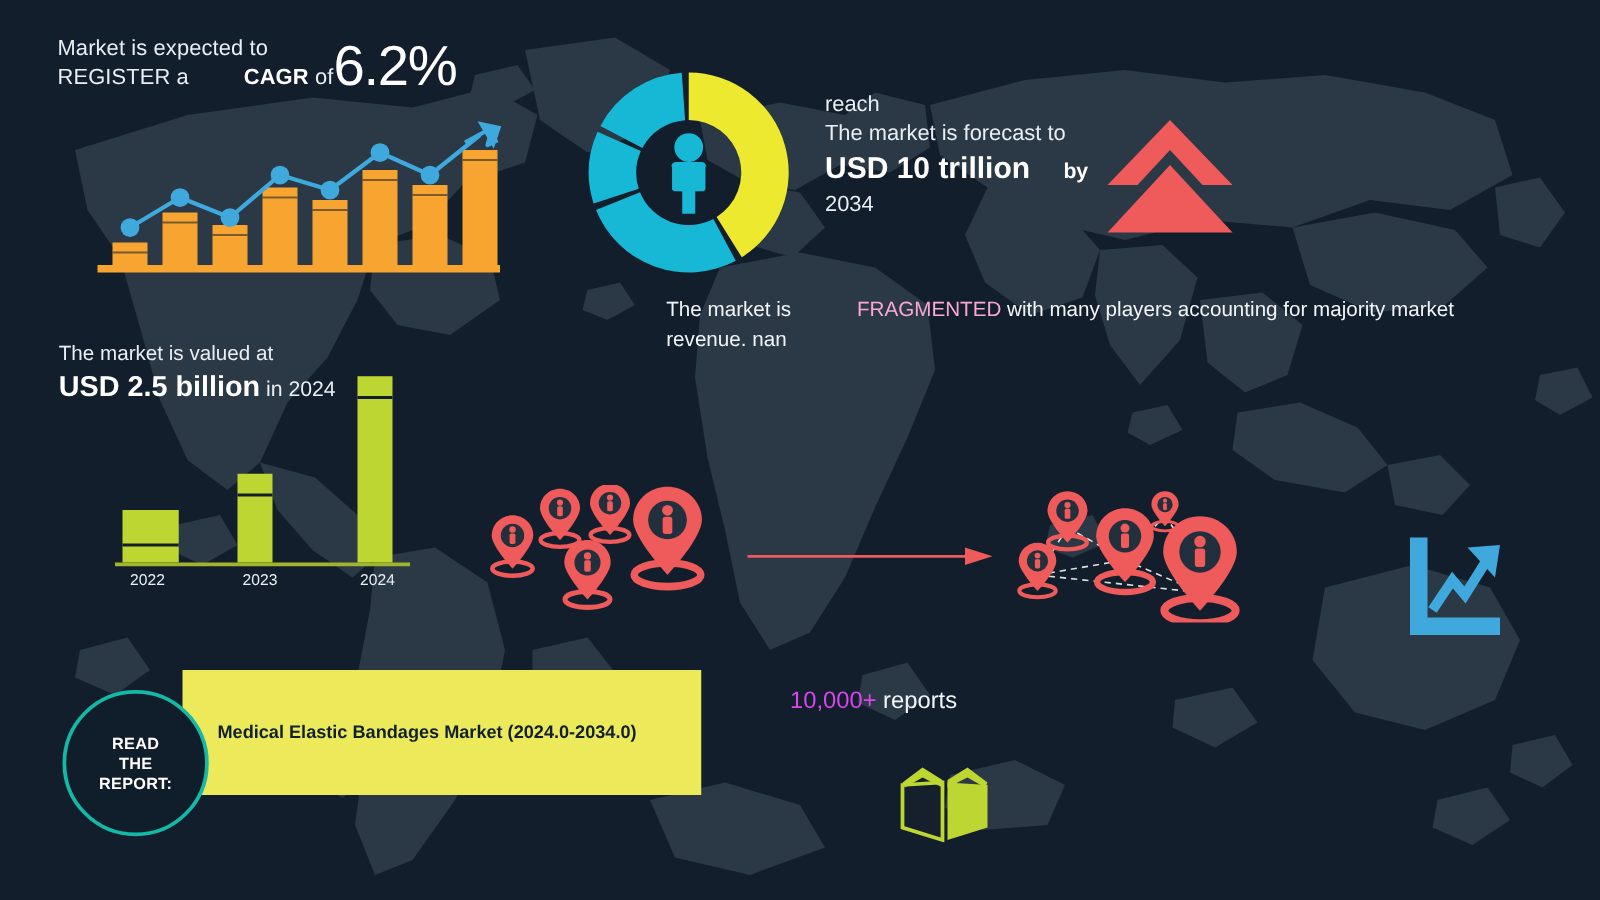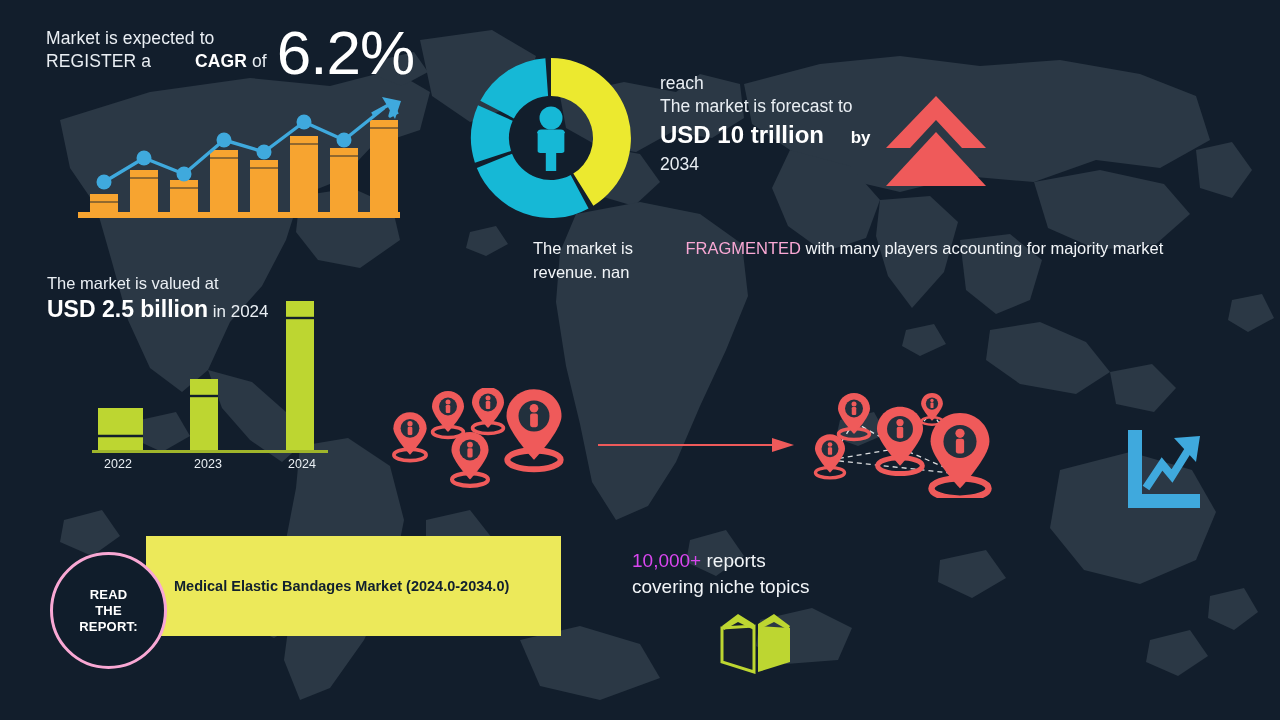--- a/index.html
+++ b/index.html
@@ -5,21 +5,21 @@
   html,body{margin:0;padding:0;background:#0d1620;}
   body{width:1280px;height:720px;overflow:hidden;font-family:"Liberation Sans",sans-serif;}
   #stage{position:relative;width:1280px;height:720px;background:#121e2c;overflow:hidden;}
   #worldmap{position:absolute;inset:0;width:1280px;height:720px;}
   .abs{position:absolute;}
 
   
   #cagr-block{left:46px;top:22px;width:600px;}
   #cagr-lines{display:inline-block;vertical-align:top;color:#e9eef3;font-size:17.5px;line-height:23px;padding-top:5px;letter-spacing:.1px;}
   #cagr-lines b{font-weight:700;color:#ffffff;margin-left:39px;}
-  #cagr-value{display:inline-block;vertical-align:top;color:#ffffff;font-size:62px;line-height:62px;font-weight:400;margin-left:10px;letter-spacing:-1px;}
+  #cagr-value{display:inline-block;vertical-align:top;color:#ffffff;font-size:45px;line-height:62px;font-weight:400;margin-left:0;letter-spacing:-1px;}
 
   
   #orange-chart{left:72px;top:92px;width:335px;height:128px;}
 
   
   #donut{left:466px;top:53px;width:170px;height:170px;}
 
   
   #forecast-block{left:660px;top:72px;width:250px;}
   .fc-top{color:#e9eef3;font-size:17.5px;line-height:23px;}
@@ -41,21 +41,21 @@
 
   
   #pins-left{left:382px;top:388px;width:200px;height:106px;}
   #red-arrow{left:596px;top:434px;width:200px;height:22px;}
   #pins-right{left:808px;top:386px;width:205px;height:112px;}
   #growth-icon{left:1122px;top:428px;width:80px;height:82px;}
 
   
   #banner{left:146px;top:536px;width:415px;height:100px;background:#ece95a;}
   #banner-title{position:absolute;left:28px;top:50%;transform:translateY(-50%);color:#11202e;font-size:14.5px;font-weight:700;white-space:nowrap;}
-  #read-circle{left:50px;top:552px;width:117px;height:117px;border-radius:50%;background:#101d2b;border:3px solid #f9a8d4;box-sizing:border-box;display:flex;align-items:center;justify-content:center;}
+  #read-circle{left:50px;top:552px;width:117px;height:117px;border-radius:50%;background:#101d2b;border:3px solid #14b8a6;box-sizing:border-box;display:flex;align-items:center;justify-content:center;}
   #read-circle span{color:#ffffff;font-size:13px;font-weight:700;line-height:16px;text-align:center;letter-spacing:.2px;}
 
   
   #reports-block{left:632px;top:548px;width:300px;}
   #reports-text{color:#f2f5f8;font-size:19px;line-height:26px;}
   #reports-text b{font-weight:400;color:#d946ef;text-align:center;}
   #book-icon{left:718px;top:612px;width:76px;height:62px;}
 
   
   #logo{left:1020px;top:570px;width:240px;height:136px;}
@@ -323,21 +323,20 @@
   <div class="abs" id="banner">
     <div id="banner-title">Medical Elastic Bandages Market (2024.0-2034.0)</div>
   </div>
   <div class="abs" id="read-circle">
     <span><span>READ</span><br><span>THE</span><br><span>REPORT:</span></span>
   </div>
 
   <div class="abs" id="reports-block">
     <div id="reports-text">
       <b>10,000+</b><span> reports</span><br>
-      <span>covering niche topics</span>
     </div>
   </div>
   <svg class="abs" id="book-icon" viewBox="0 0 76 62">
     <path d="M36 14 L36 60 L4 50 L4 16 Z" fill="#16202c" stroke="#bdd631" stroke-width="3"></path>
     <path d="M40 14 L40 60 L72 50 L72 16 Z" fill="#bdd631"></path>
     <path d="M4 14 L20 2 L36 12 L36 18 L20 10 L6 18 Z" fill="#bdd631"></path>
     <path d="M72 14 L56 2 L40 12 L40 18 L56 10 L70 18 Z" fill="#bdd631"></path>
   </svg>
 
 

